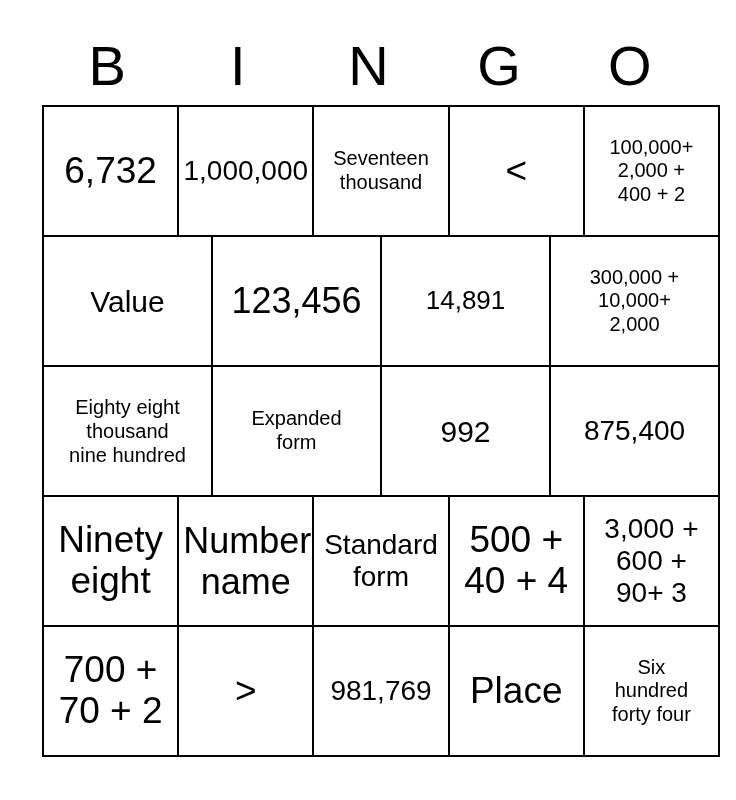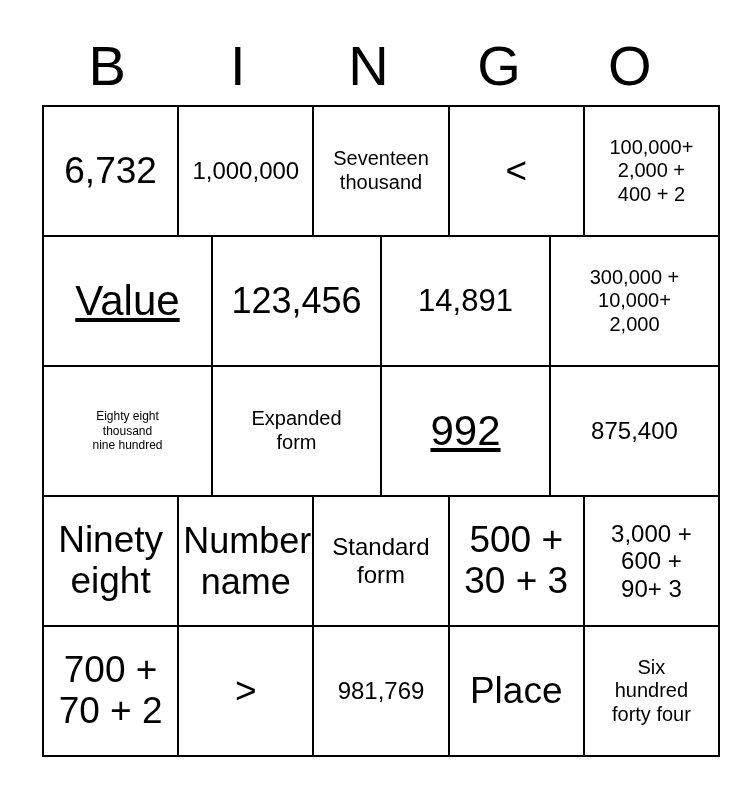--- a/index.html
+++ b/index.html
@@ -79,27 +79,27 @@
   .cell-text {
     display: block;
     width: 100%;
     text-align: center;
     line-height: 1.12;
     white-space: pre-line;
     word-break: normal;
   }
 
   
-  .fs-xs  { font-size: 12px; line-height: 1.2; }
+  .fs-xs  { font-size: 20px; line-height: 1.2; }
   .fs-sm  { font-size: 20px; line-height: 1.18; }
-  .fs-md  { font-size: 24px; line-height: 1.15; }
+  .fs-md  { font-size: 28px; line-height: 1.15; }
   .fs-lg  { font-size: 36px; line-height: 1.14; }
-  .fs-xl  { font-size: 31px; line-height: 1.12; }
+  .fs-xl  { font-size: 26px; line-height: 1.12; }
   .fs-2xl { font-size: 37px; line-height: 1.1; }
-  .fs-3xl { font-size: 42px; line-height: 1.1; text-decoration: underline; }
+  .fs-3xl { font-size: 30px; line-height: 1.1; }
 </style>
 </head>
 <body>
 
 <div id="card">
 
   <div id="header-row">
     <div class="header-cell">B</div>
     <div class="header-cell">I</div>
     <div class="header-cell">N</div>
@@ -173,21 +173,21 @@
       <div class="cell">
           <span class="cell-text fs-lg">Number
 name</span>
         </div>
       <div class="cell">
           <span class="cell-text fs-md">Standard
 form</span>
         </div>
       <div class="cell">
           <span class="cell-text fs-2xl">500 +
-30 + 3</span>
+40 + 4</span>
         </div>
       <div class="cell">
           <span class="cell-text fs-md">3,000 +
 600 +
 90+ 3</span>
         </div>
     </div>
 
     <div class="grid-row">
       <div class="cell">

